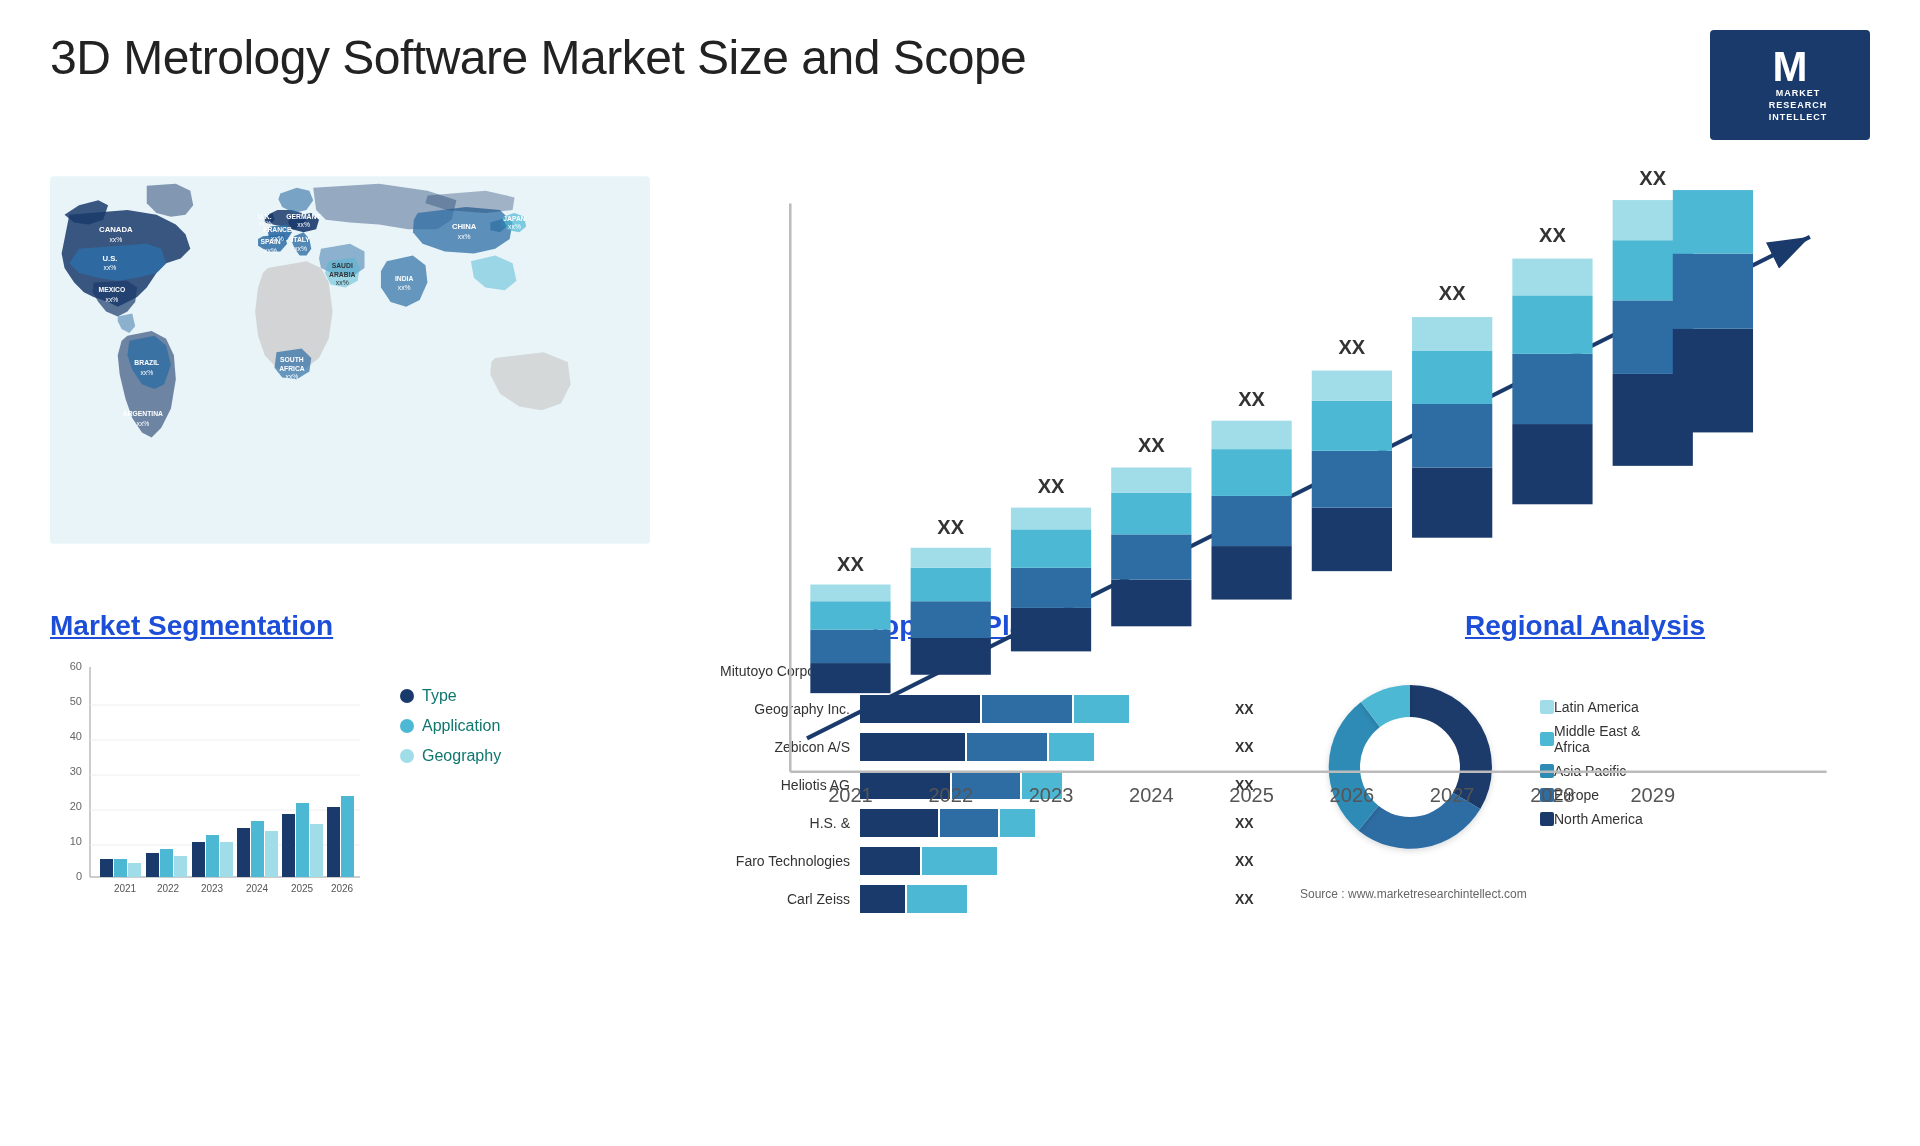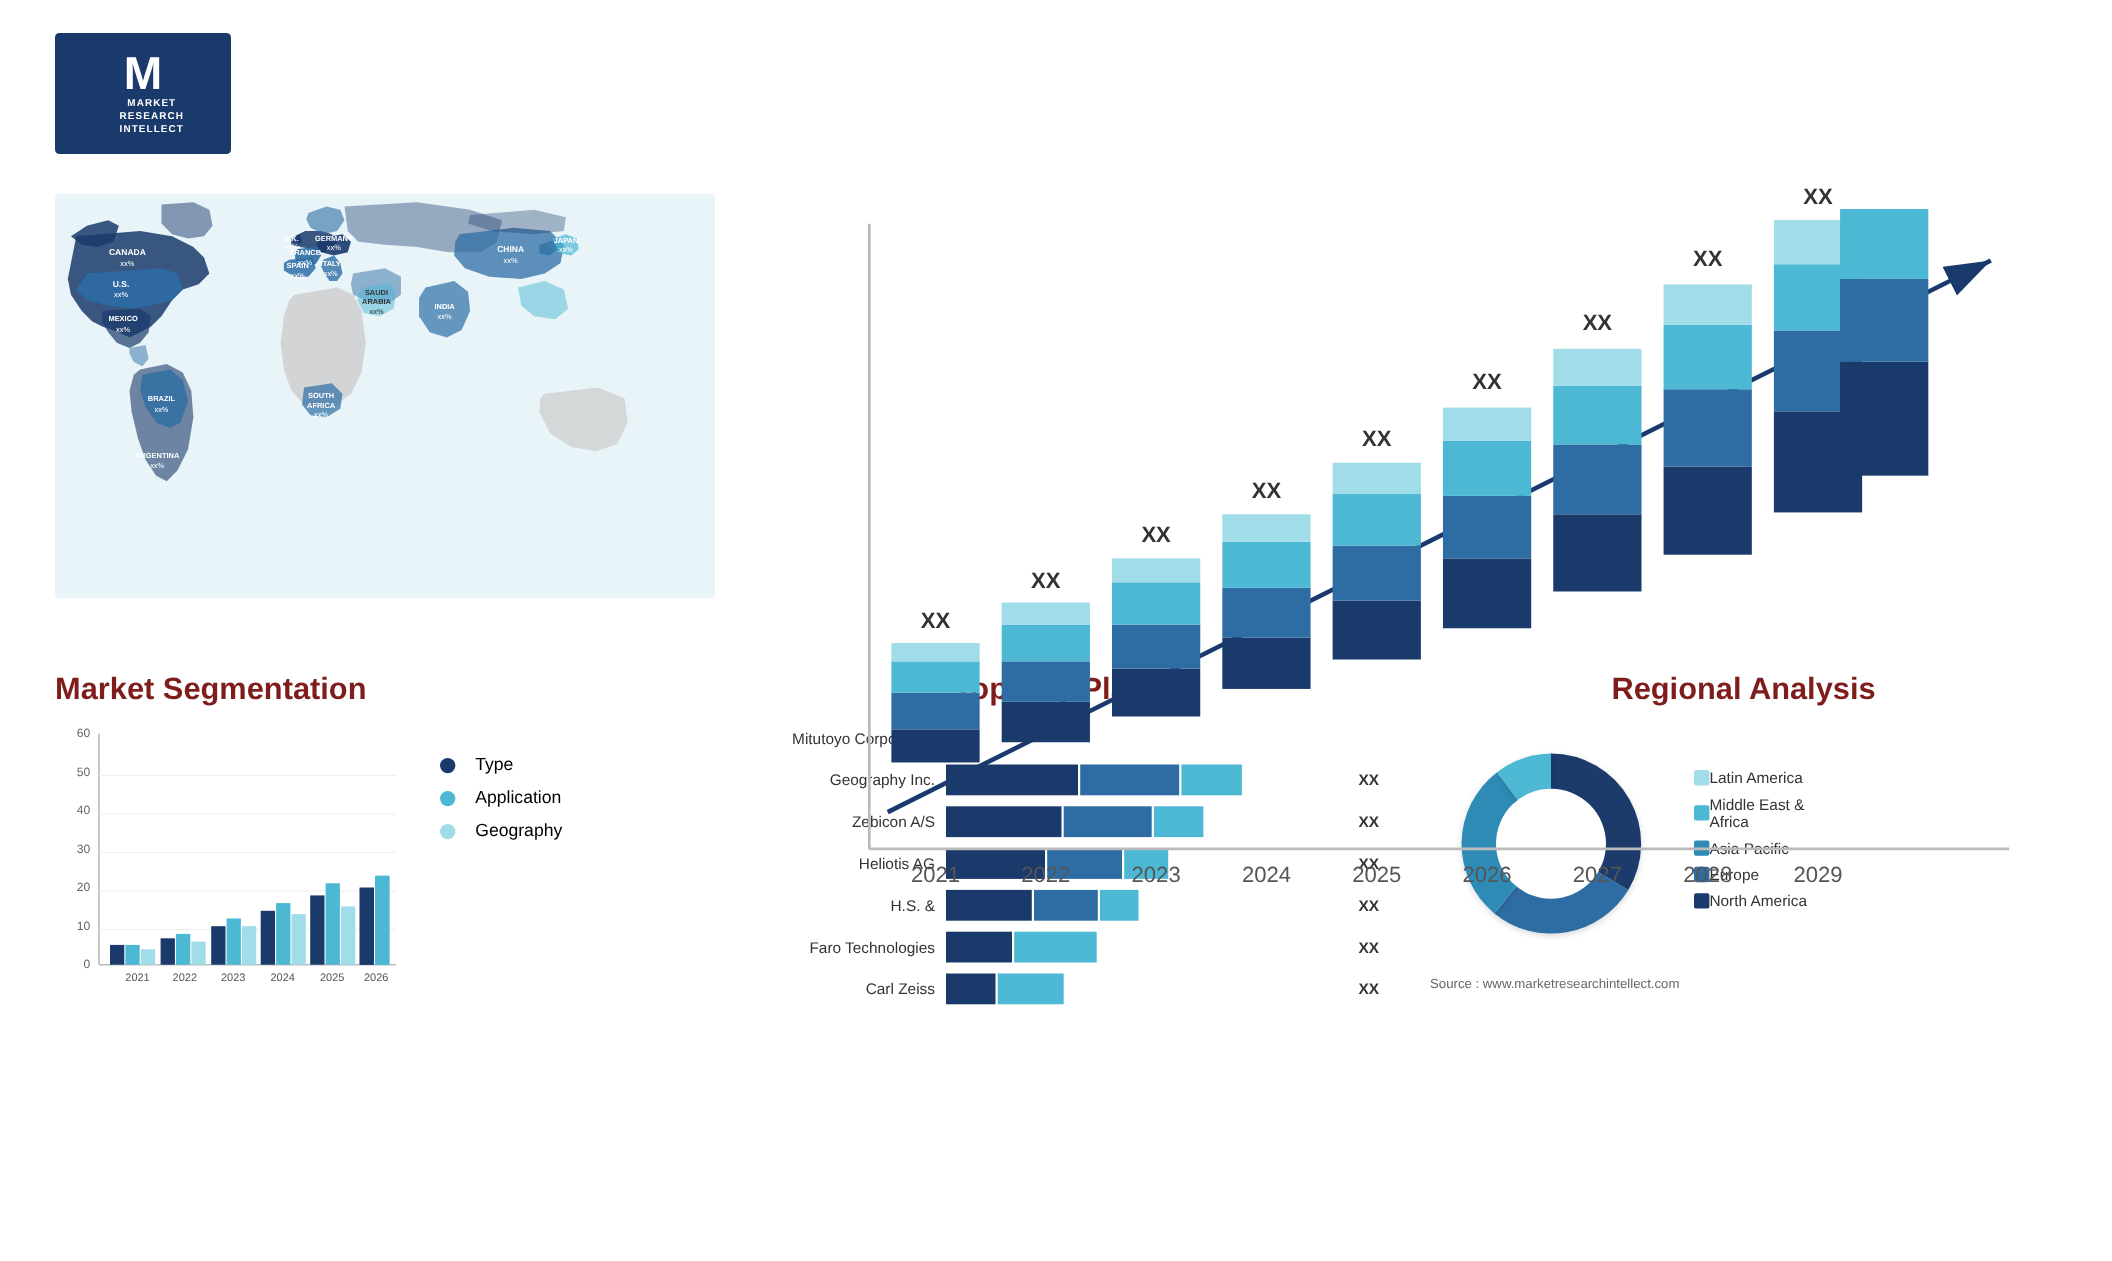--- a/index.html
+++ b/index.html
@@ -88,23 +88,24 @@
       grid-column: 2;
       grid-row: 2;
       display: grid;
       grid-template-columns: 1fr 1fr;
     }
 
     
     .section-title {
       font-size: 28px;
       font-weight: 700;
-      color: #7f1d1d;
+      color: #1d4ed8;
       margin-bottom: 15px;
       text-align: center;
+      text-decoration: underline;
     }
     .section-title-left {
       text-align: left;
     }
 
     
     .world-map-container {
       width: 100%;
       height: 380px;
       position: relative;
@@ -115,23 +116,23 @@
     .bar-chart-container {
       flex: 1;
       position: relative;
       display: flex;
       flex-direction: column;
       justify-content: flex-end;
     }
     .legend-item {
       display: flex;
       align-items: center;
-      gap: 18px;
+      gap: 8px;
       font-size: 16px;
-      color: #000000;
+      color: #0f766e;
     }
     .legend-dot {
       width: 14px;
       height: 14px;
       border-radius: 50%;
     }
 
     
     .key-players-section {
       padding: 20px 20px;
@@ -182,20 +183,21 @@
       width: 14px;
       height: 14px;
       border-radius: 2px;
       flex-shrink: 0;
     }
   </style>
 </head>
 <body>
 
 <div class="header">
+  <h1 class="page-title">3D Metrology Software Market Size and Scope</h1>
   <div class="logo-box">
     <div class="logo-m">M</div>
     <div class="logo-text">MARKET<br>RESEARCH<br>INTELLECT</div>
   </div>
 </div>
 
 <div class="content-grid">
 
   <div class="map-section">
     <div class="world-map-container">

